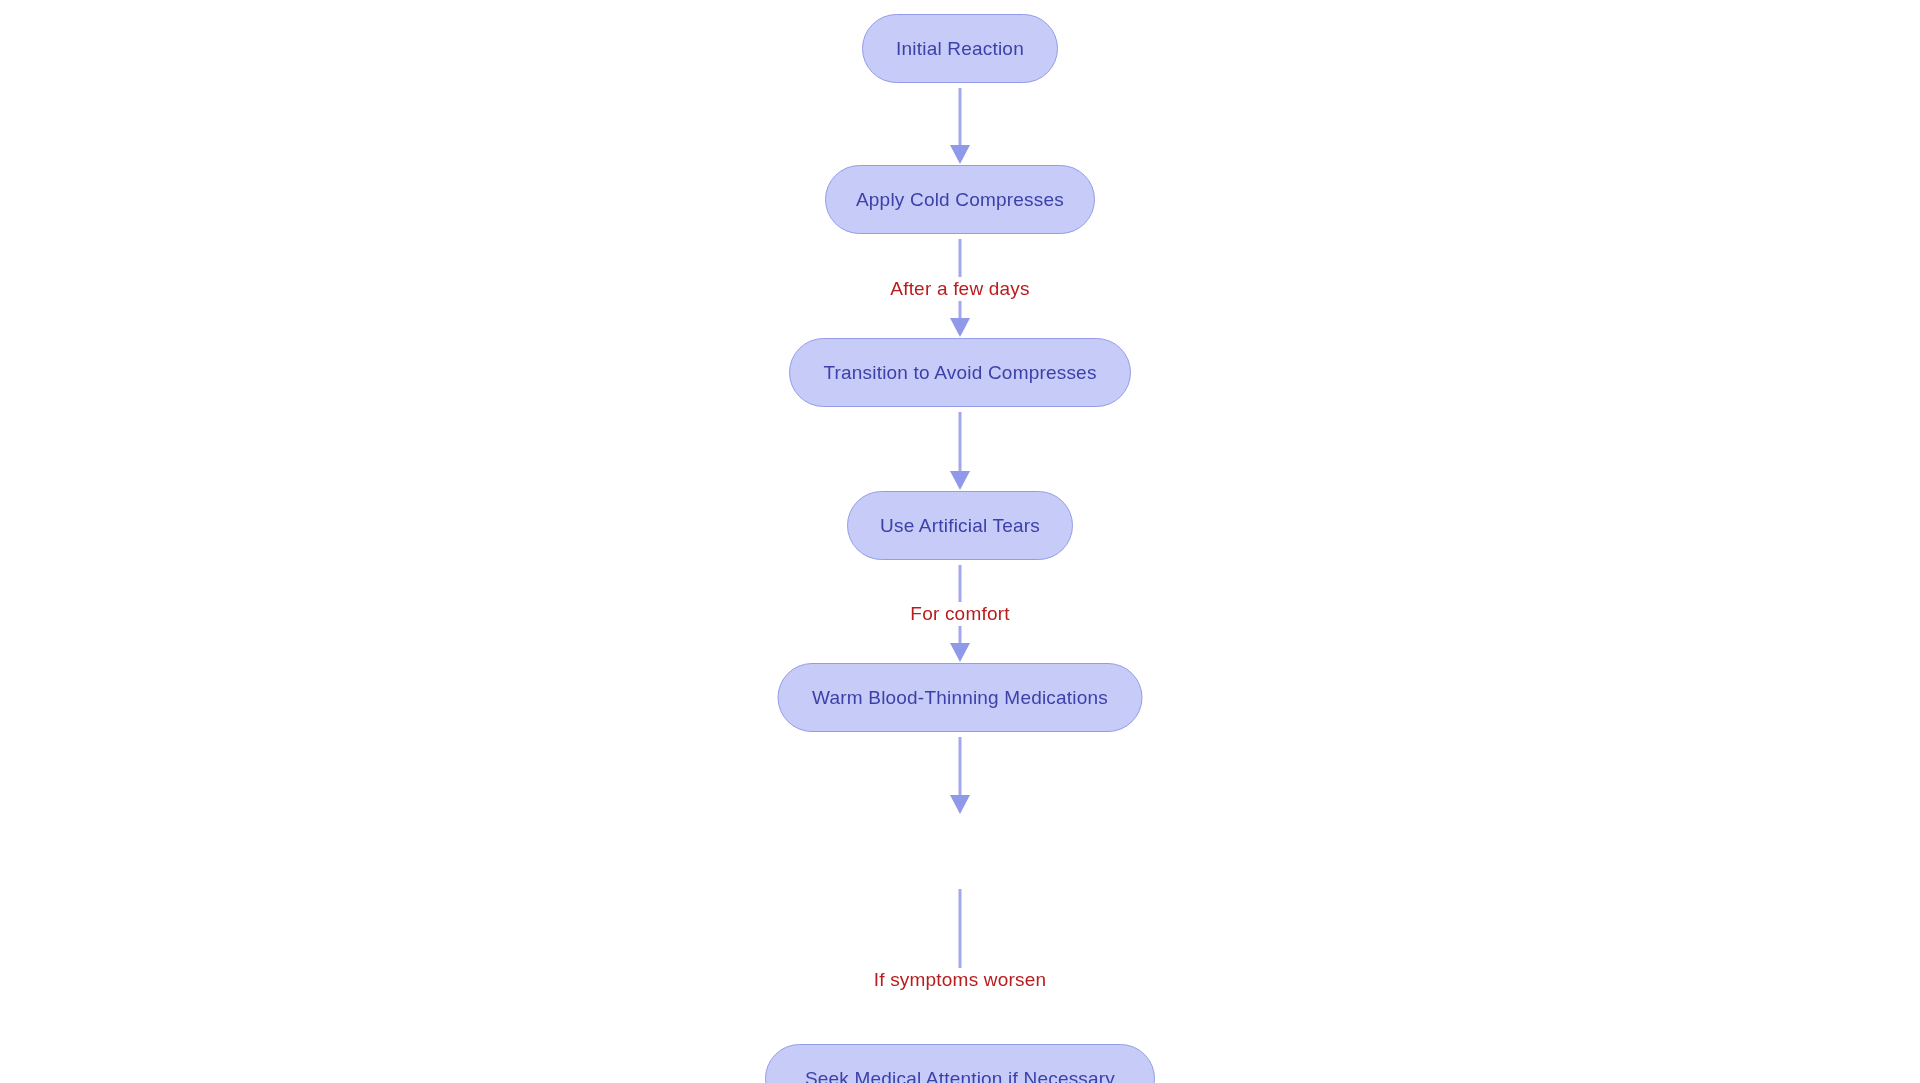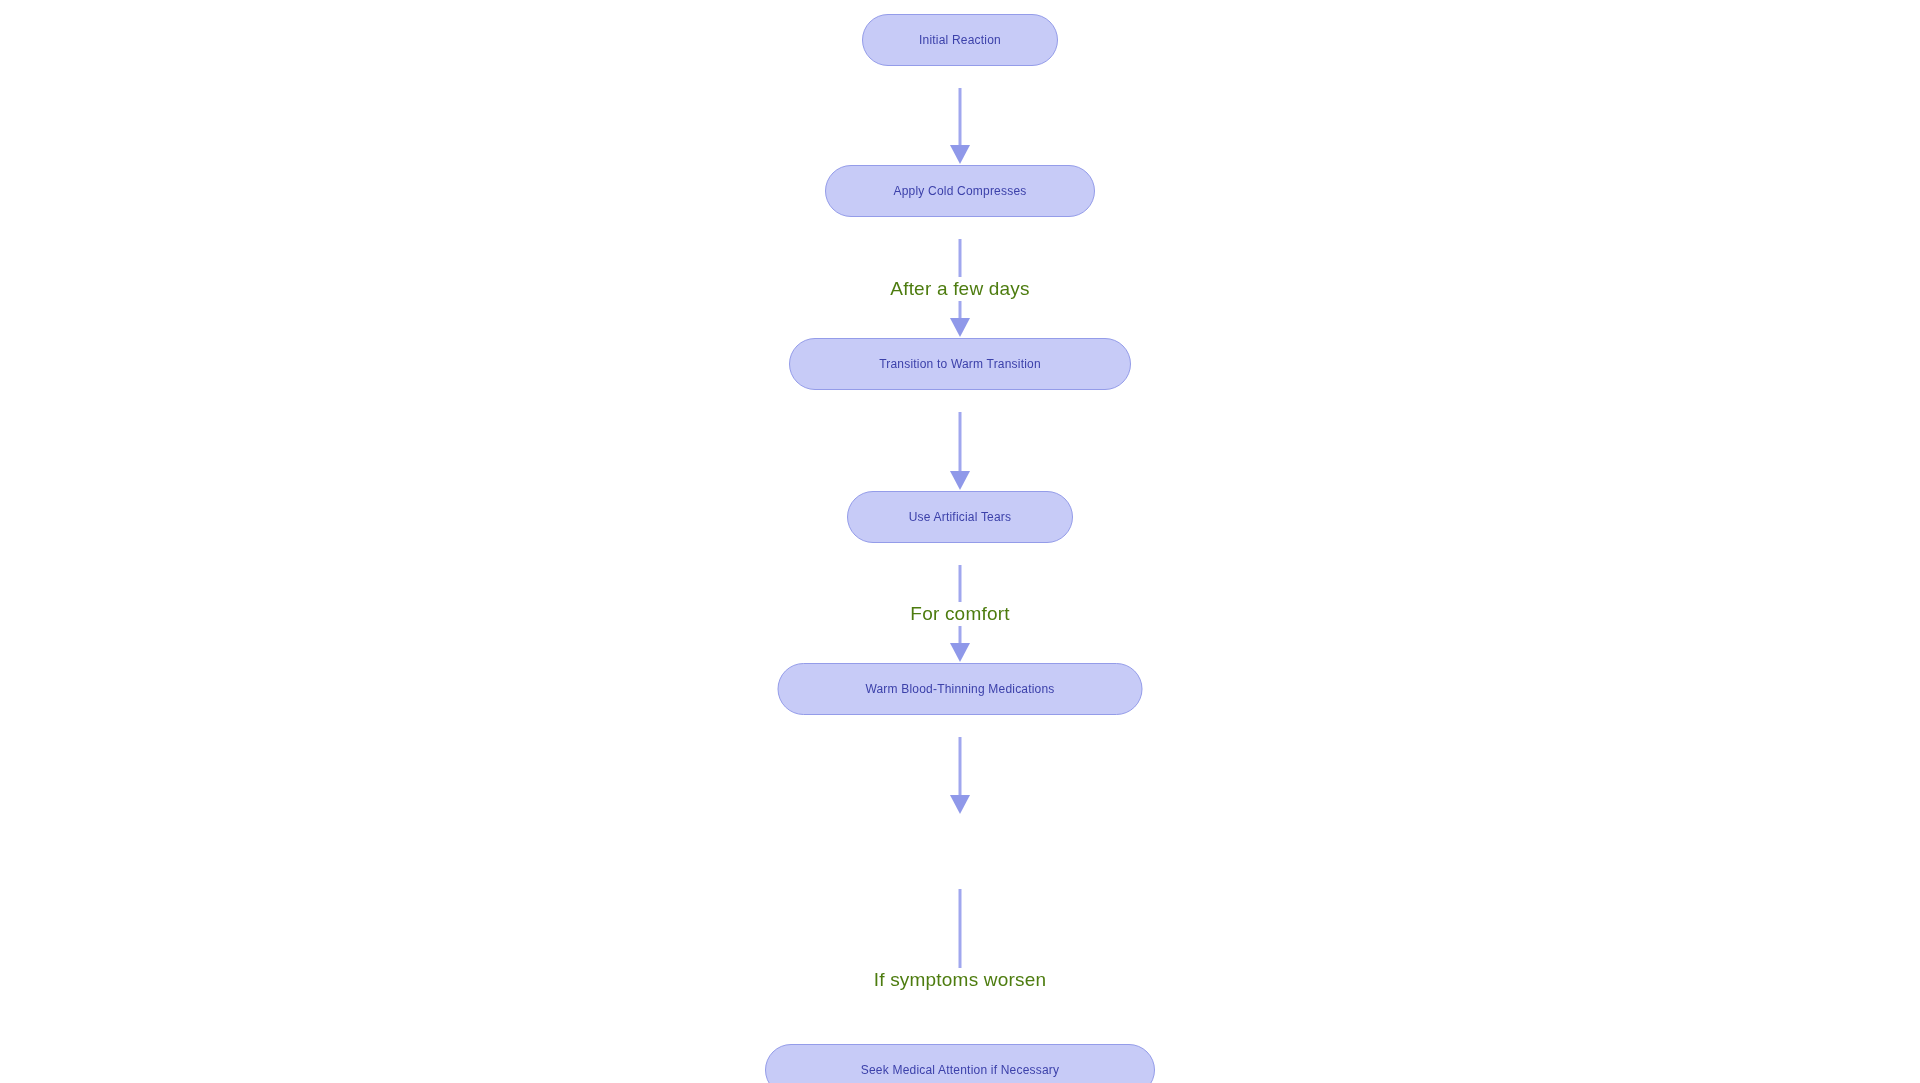--- a/index.html
+++ b/index.html
@@ -28,42 +28,42 @@
     fill: none;
   }
   .arrowhead {
     fill: #8f98e9;
     stroke: none;
   }
   .flow-node {
     position: absolute;
     left: 50%;
     transform: translateX(-50%);
-    height: 52px;
+    height: 69px;
     box-sizing: border-box;
     display: flex;
     align-items: center;
     justify-content: center;
     padding: 0 26px;
     white-space: nowrap;
     background: #c7cbf7;
     border: 1.5px solid #949ce9;
     border-radius: 37px;
     color: #3c41aa;
-    font-size: 12px;
+    font-size: 19px;
     letter-spacing: 0.2px;
   }
   .edge-label {
     position: absolute;
     left: 50%;
     transform: translate(-50%, -50%);
     background: #ffffff;
     padding: 1px 6px;
     white-space: nowrap;
-    color: #4d7c0f;
+    color: #b91c1c;
     font-size: 19px;
     letter-spacing: 0.2px;
   }
 </style>
 </head>
 <body>
 
 <div class="canvas">
 
   <svg class="edges-svg" viewBox="0 0 1920 1083">
@@ -82,21 +82,21 @@
 
     <line class="edge-line" x1="960" y1="737" x2="960" y2="796"></line>
     <polygon class="arrowhead" points="950,795 970,795 960,814"></polygon>
 
     <line class="edge-line" x1="960" y1="889" x2="960" y2="973"></line>
     <polygon class="arrowhead" points="950,972 970,972 960,991"></polygon>
   </svg>
 
   <div class="flow-node" style="top:14px;  min-width:196px;">Initial Reaction</div>
   <div class="flow-node" style="top:165px; min-width:270px;">Apply Cold Compresses</div>
-  <div class="flow-node" style="top:338px; min-width:342px;">Transition to Warm Transition</div>
+  <div class="flow-node" style="top:338px; min-width:342px;">Transition to Avoid Compresses</div>
   <div class="flow-node" style="top:491px; min-width:226px;">Use Artificial Tears</div>
   <div class="flow-node" style="top:663px; min-width:365px;">Warm Blood-Thinning Medications</div>
   <div class="flow-node" style="top:1044px; min-width:390px;">Seek Medical Attention if Necessary</div>
 
   <div class="edge-label" style="top:289px;">After a few days</div>
   <div class="edge-label" style="top:614px;">For comfort</div>
   <div class="edge-label" style="top:980px;">If symptoms worsen</div>
 
 </div>
 

